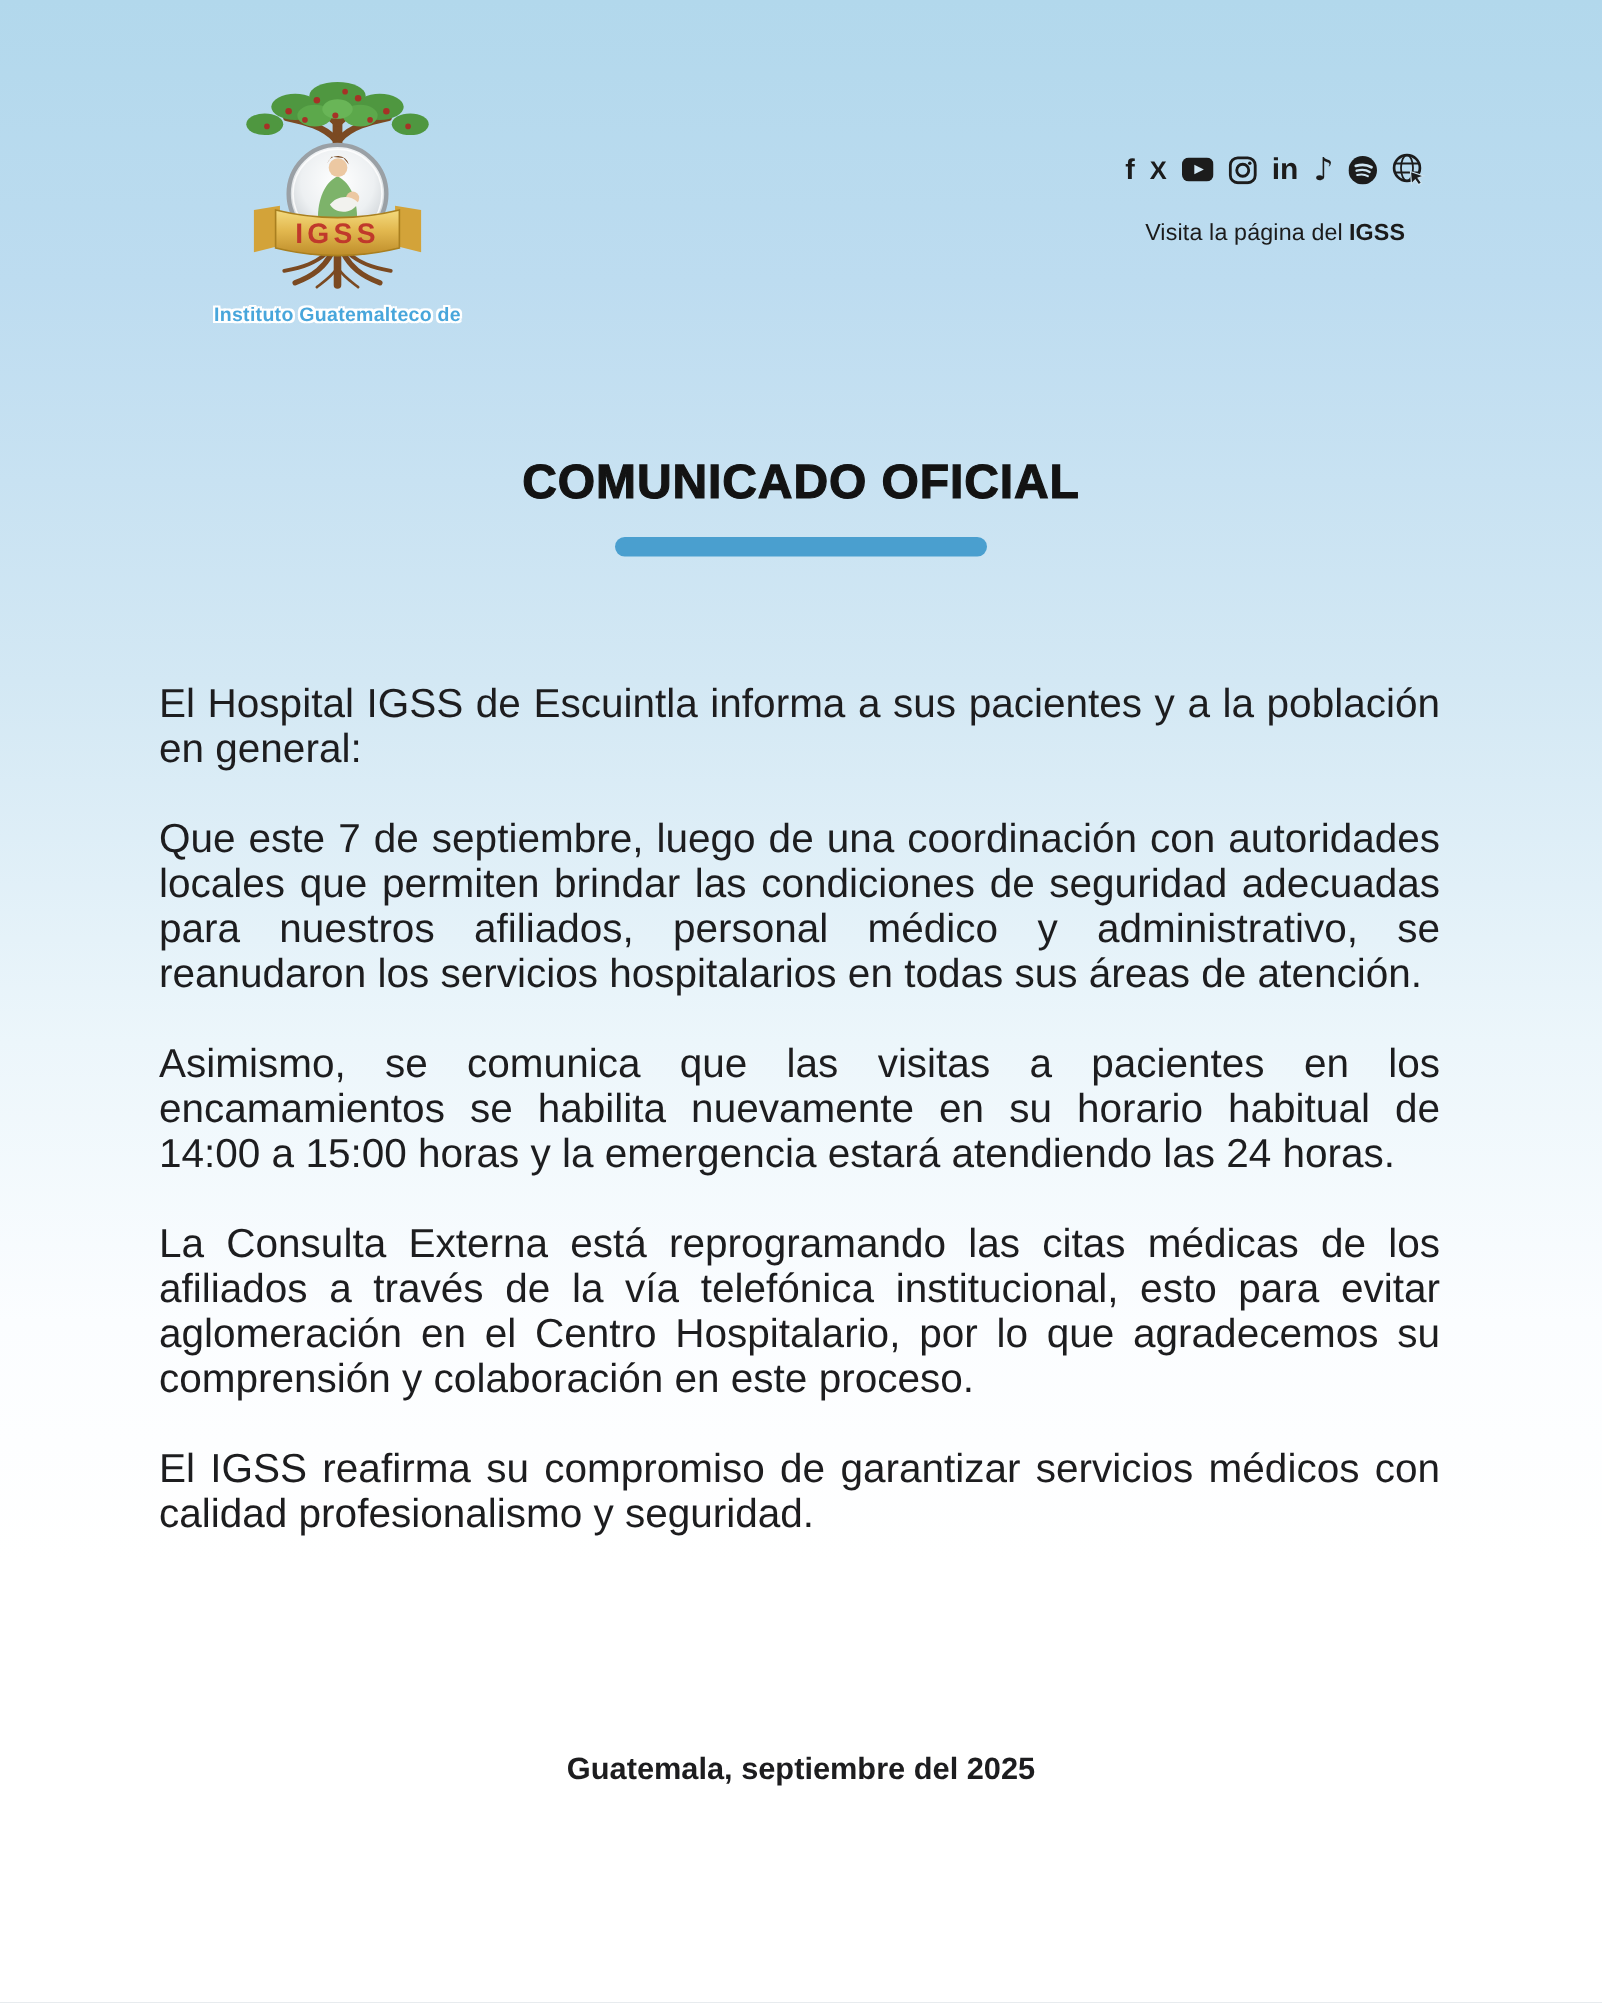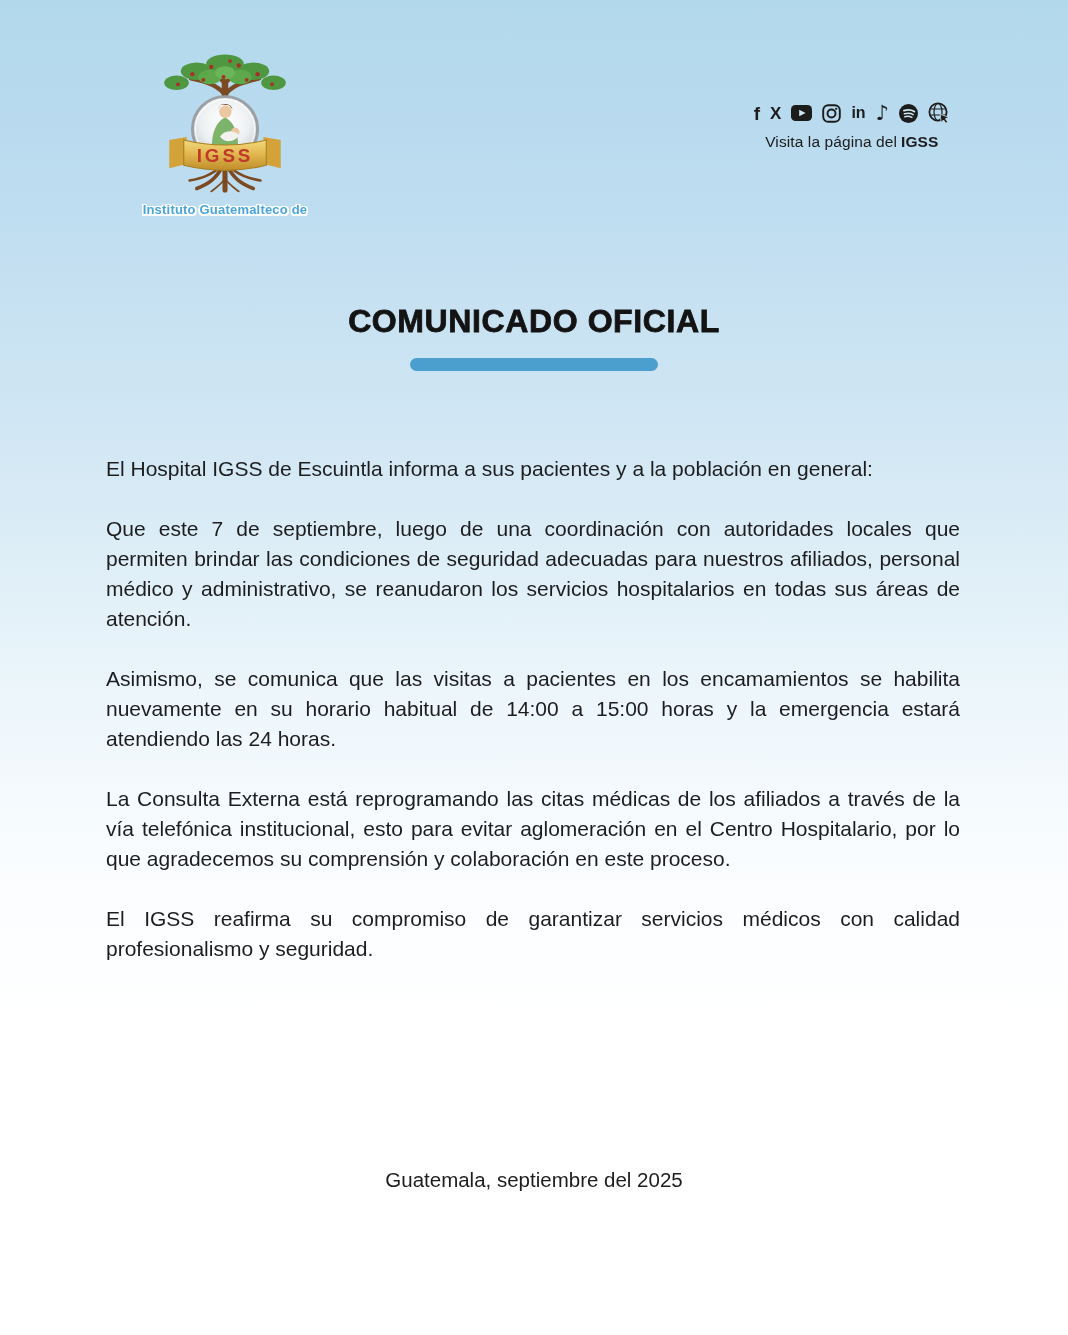--- a/index.html
+++ b/index.html
@@ -18,35 +18,35 @@
                  0 -1.5px 0 #fff, 0 1.5px 0 #fff, -1.5px 0 0 #fff, 1.5px 0 0 #fff;
   }
   .logo-line1 { font-size:13px; letter-spacing:.2px; margin-top:4px; }
   .logo-line2 { font-size:30px; letter-spacing:.4px; margin-top:2px; -webkit-text-stroke:.5px #48a6db; }
 
   
   .social-block { position:absolute; top:102px; right:118px; text-align:center; }
   .social-icons { display:flex; align-items:center; justify-content:flex-end; gap:10px; height:22px; color:#1c1c1c; }
   .social-icons .ic { display:flex; align-items:center; justify-content:center; }
   .icon-letter { font-weight:800; line-height:1; font-family:"Liberation Sans","DejaVu Sans",sans-serif; }
-  .social-caption { margin-top:9px; font-size:15.5px; color:#1b1b1b; letter-spacing:.1px; }
+  .social-caption { margin-top:23px; font-size:15.5px; color:#1b1b1b; letter-spacing:.1px; }
   .social-caption .pfx { margin-right:4px; }
   .social-caption .bold { font-weight:800; }
 
   
   .title-wrap { position:absolute; top:303px; left:0; right:0; text-align:center; }
   .page-title { margin:0; font-size:32px; font-weight:700; letter-spacing:.6px; color:#131313; -webkit-text-stroke:.8px #131313; }
   .title-underline { width:248px; height:13px; border-radius:7px; background:#4a9fcf; margin:18px auto 0; }
 
   
   .body-text { position:absolute; top:454px; left:106px; right:108px; }
-  .body-text p { margin:0 0 30px 0; font-size:21px; line-height:30px; text-align:justify; color:#1d1d1f; }
+  .body-text p { margin:0 0 30px 0; font-size:27px; line-height:30px; text-align:justify; color:#1d1d1f; }
 
   
-  .footer-date { position:absolute; top:1168px; left:0; right:0; text-align:center; font-size:20.5px; color:#1d1d1f; }
+  .footer-date { position:absolute; top:1168px; left:0; right:0; text-align:center; font-size:20.5px; color:#1d1d1f;font-weight:bold; }
 </style>
 </head>
 <body>
 
 <div class="page">
 
   <div class="logo-block">
     <svg class="logo-art" width="152" height="150" viewBox="0 0 210 207" aria-hidden="true">
       <defs>
         <radialGradient id="silverG" cx="50%" cy="38%" r="68%">
@@ -135,21 +135,21 @@
           <polygon points="8.2,4.8 14.6,8 8.2,11.2" fill="#cfe6f3"></polygon>
         </svg>
       </span>
       <span class="ic">
         <svg width="19" height="19" viewBox="0 0 19 19" fill="none" stroke="#1c1c1c">
           <rect x="1.2" y="1.2" width="16.6" height="16.6" rx="5" stroke-width="1.9"></rect>
           <circle cx="9.5" cy="9.5" r="4" stroke-width="1.9"></circle>
           <circle cx="14.2" cy="4.8" r="1.15" fill="#1c1c1c" stroke="none"></circle>
         </svg>
       </span>
-      <span class="ic icon-letter" style="font-size:16px">in</span>
+      <span class="ic icon-letter" style="font-size:20px">in</span>
       <span class="ic icon-letter" style="font-size:21px; font-weight:700; font-family:'DejaVu Sans',sans-serif">♪</span>
       <span class="ic">
         <svg width="19" height="19" viewBox="0 0 19 19">
           <circle cx="9.5" cy="9.5" r="9.5" fill="#1c1c1c"></circle>
           <g fill="none" stroke="#cfe6f3" stroke-linecap="round">
             <path d="M4.9 6.6 C9 5.4 12.7 5.9 15.3 7.5" stroke-width="1.9"></path>
             <path d="M5.4 9.8 C8.8 8.9 11.9 9.2 14.1 10.6" stroke-width="1.6"></path>
             <path d="M5.8 12.7 C8.5 12 11 12.3 12.9 13.4" stroke-width="1.4"></path>
           </g>
         </svg>

